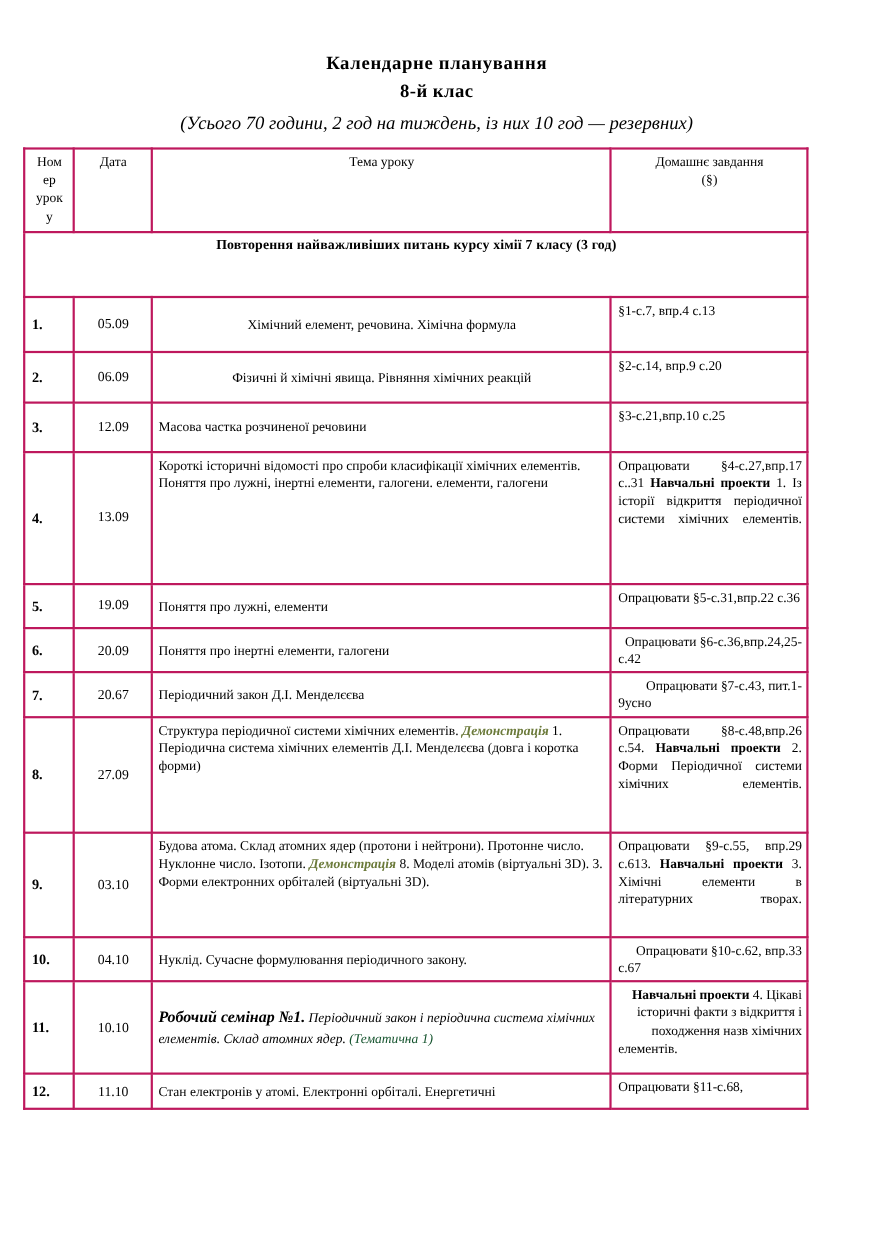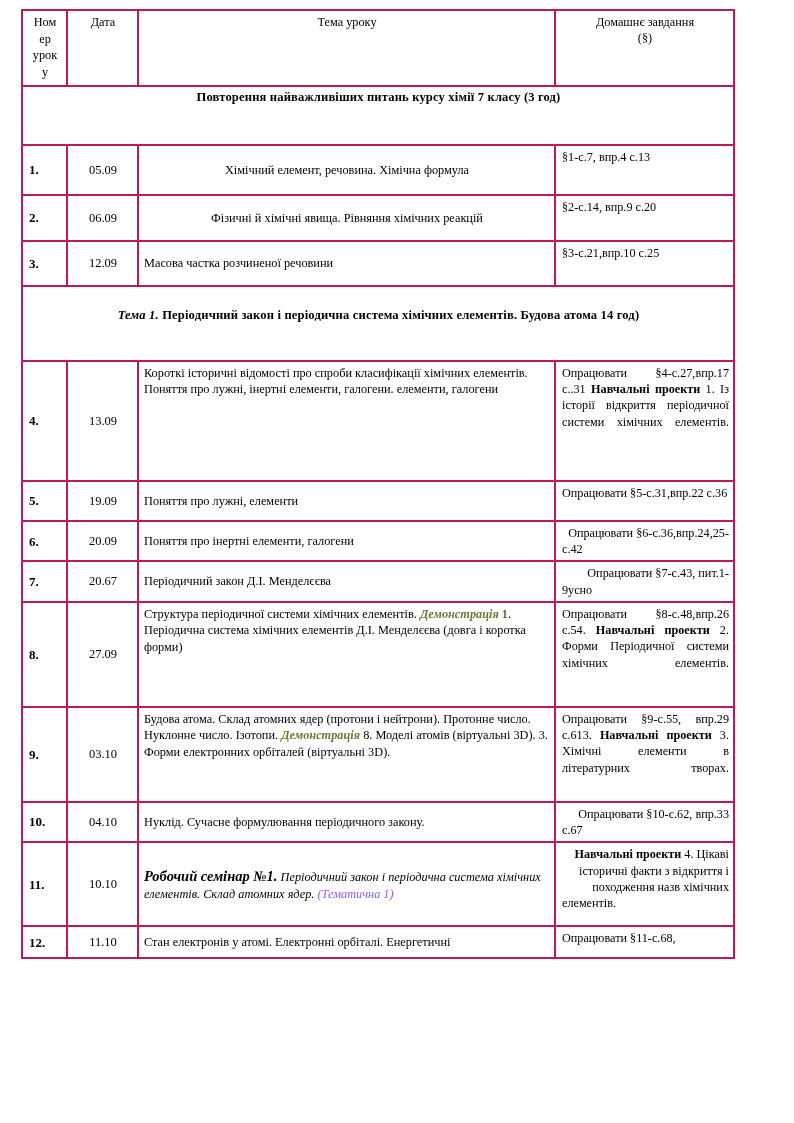--- a/index.html
+++ b/index.html
@@ -127,37 +127,42 @@
     text-align-last: left;
   }
 
   
   .demo {
     color: #6b7a3a;
     font-style: italic;
     font-weight: bold;
   }
   .red {
-    color: #8b5cf6;
+    color: #14532d;
   }
   .b { font-weight: bold; }
   .i { font-style: italic; }
   .bi { font-weight: bold; font-style: italic; }
   .seminar-text {
     font-style: italic;
     font-size: 14px;
     line-height: 1.36;
   }
   .seminar-text .bi { font-size: 14.5px; }
 </style>
 </head>
 <body>
 
 <div class="page">
 
+  <div class="title-block">
+    <div class="doc-title">Календарне планування</div>
+    <div class="doc-subtitle">8-й клас</div>
+    <div class="doc-hours">(Усього 70 години, 2  год на тиждень, із них 10 год — резервних)</div>
+  </div>
 
   <table class="plan-table">
     <colgroup>
       <col class="c-num">
         <col class="c-date">
         <col class="c-theme">
         <col class="c-hw">
     </colgroup>
     <thead>
       <tr>
@@ -192,23 +197,20 @@
           <td class="date">06.09</td>
           <td class="theme centered">Фізичні й хімічні явища. Рівняння хімічних реакцій</td>
           <td class="hw plain">§2-с.14, впр.9 с.20</td>
         </tr>
         <tr style="height: 45px;">
           <td class="num">3.</td>
           <td class="date">12.09</td>
           <td class="theme vcenter">Масова частка розчиненої речовини</td>
           <td class="hw plain">§3-с.21,впр.10 с.25</td>
         </tr>
-        <tr>
-          <td colspan="4" class="section-row theme1"><span class="theme-lead">Тема 1.</span><span> Періодичний закон і періодична система хімічних елементів. Будова атома 14 год)</span></td>
-        </tr>
         <tr style="height: 120px;">
           <td class="num">4.</td>
           <td class="date">13.09</td>
           <td class="theme">Короткі історичні відомості про спроби класифікації хімічних елементів. Поняття про лужні, інертні елементи, галогени. елементи, галогени</td>
           <td class="hw"><span>Опрацювати §4-с.27,впр.17 с..31 </span><span class="b">Навчальні проекти</span><span> 1. Із історії відкриття періодичної системи хімічних елементів.</span></td>
         </tr>
         <tr style="height: 40px;">
           <td class="num">5.</td>
           <td class="date">19.09</td>
           <td class="theme vcenter">Поняття про лужні, елементи</td>

